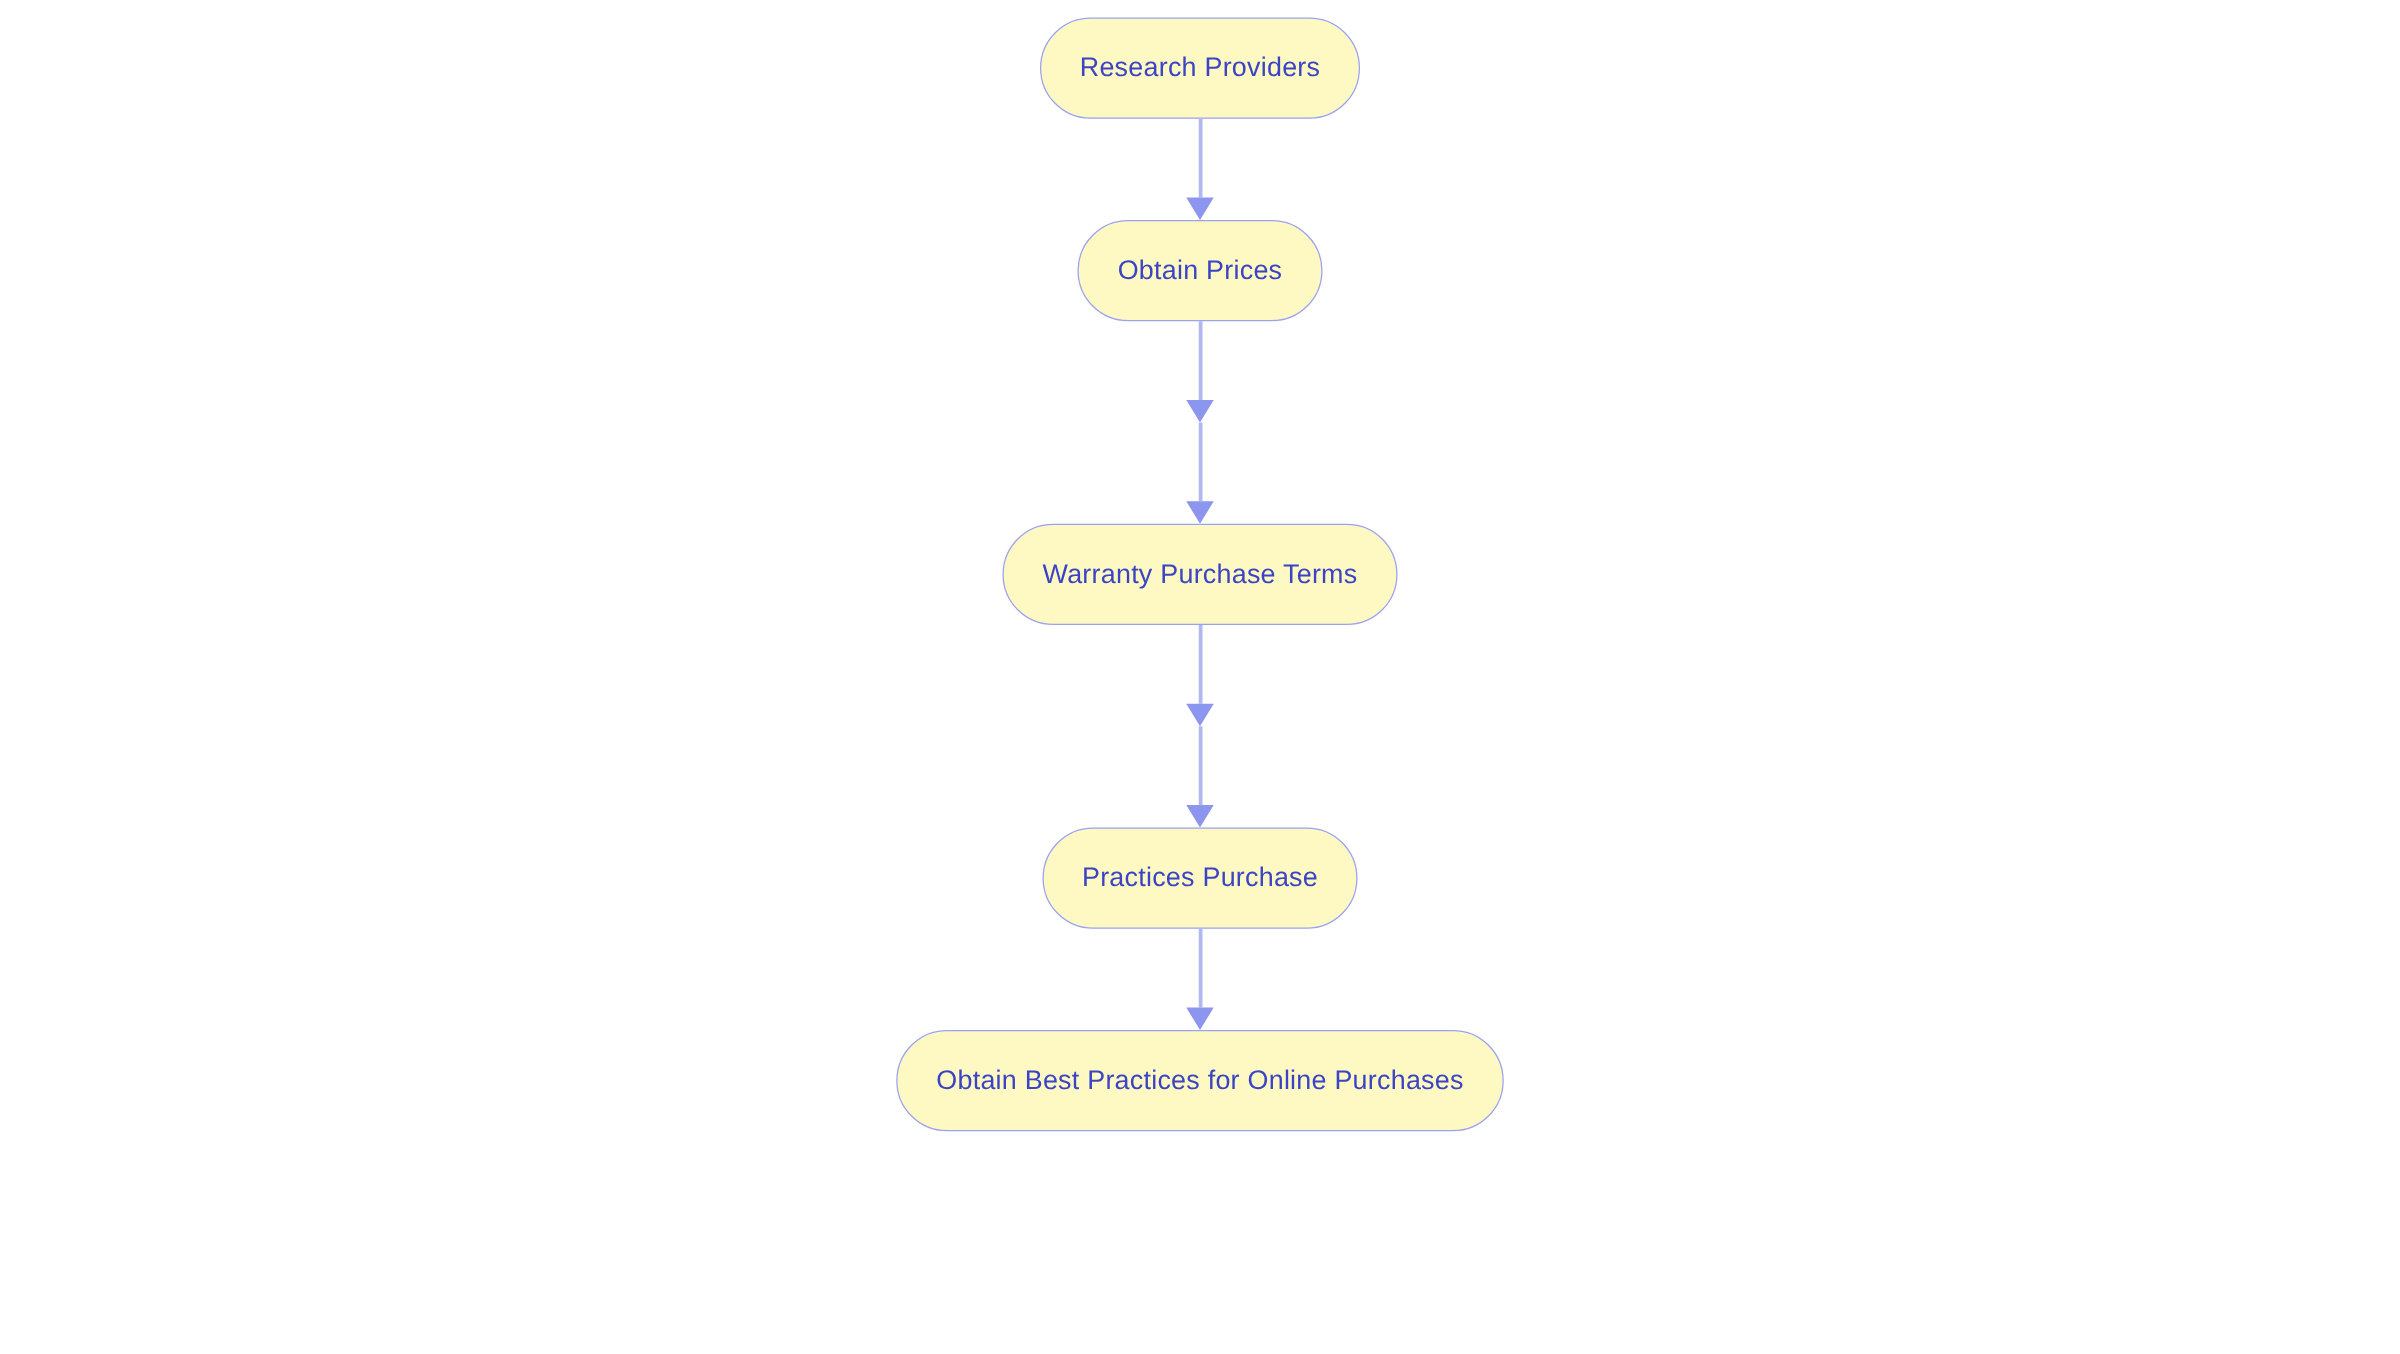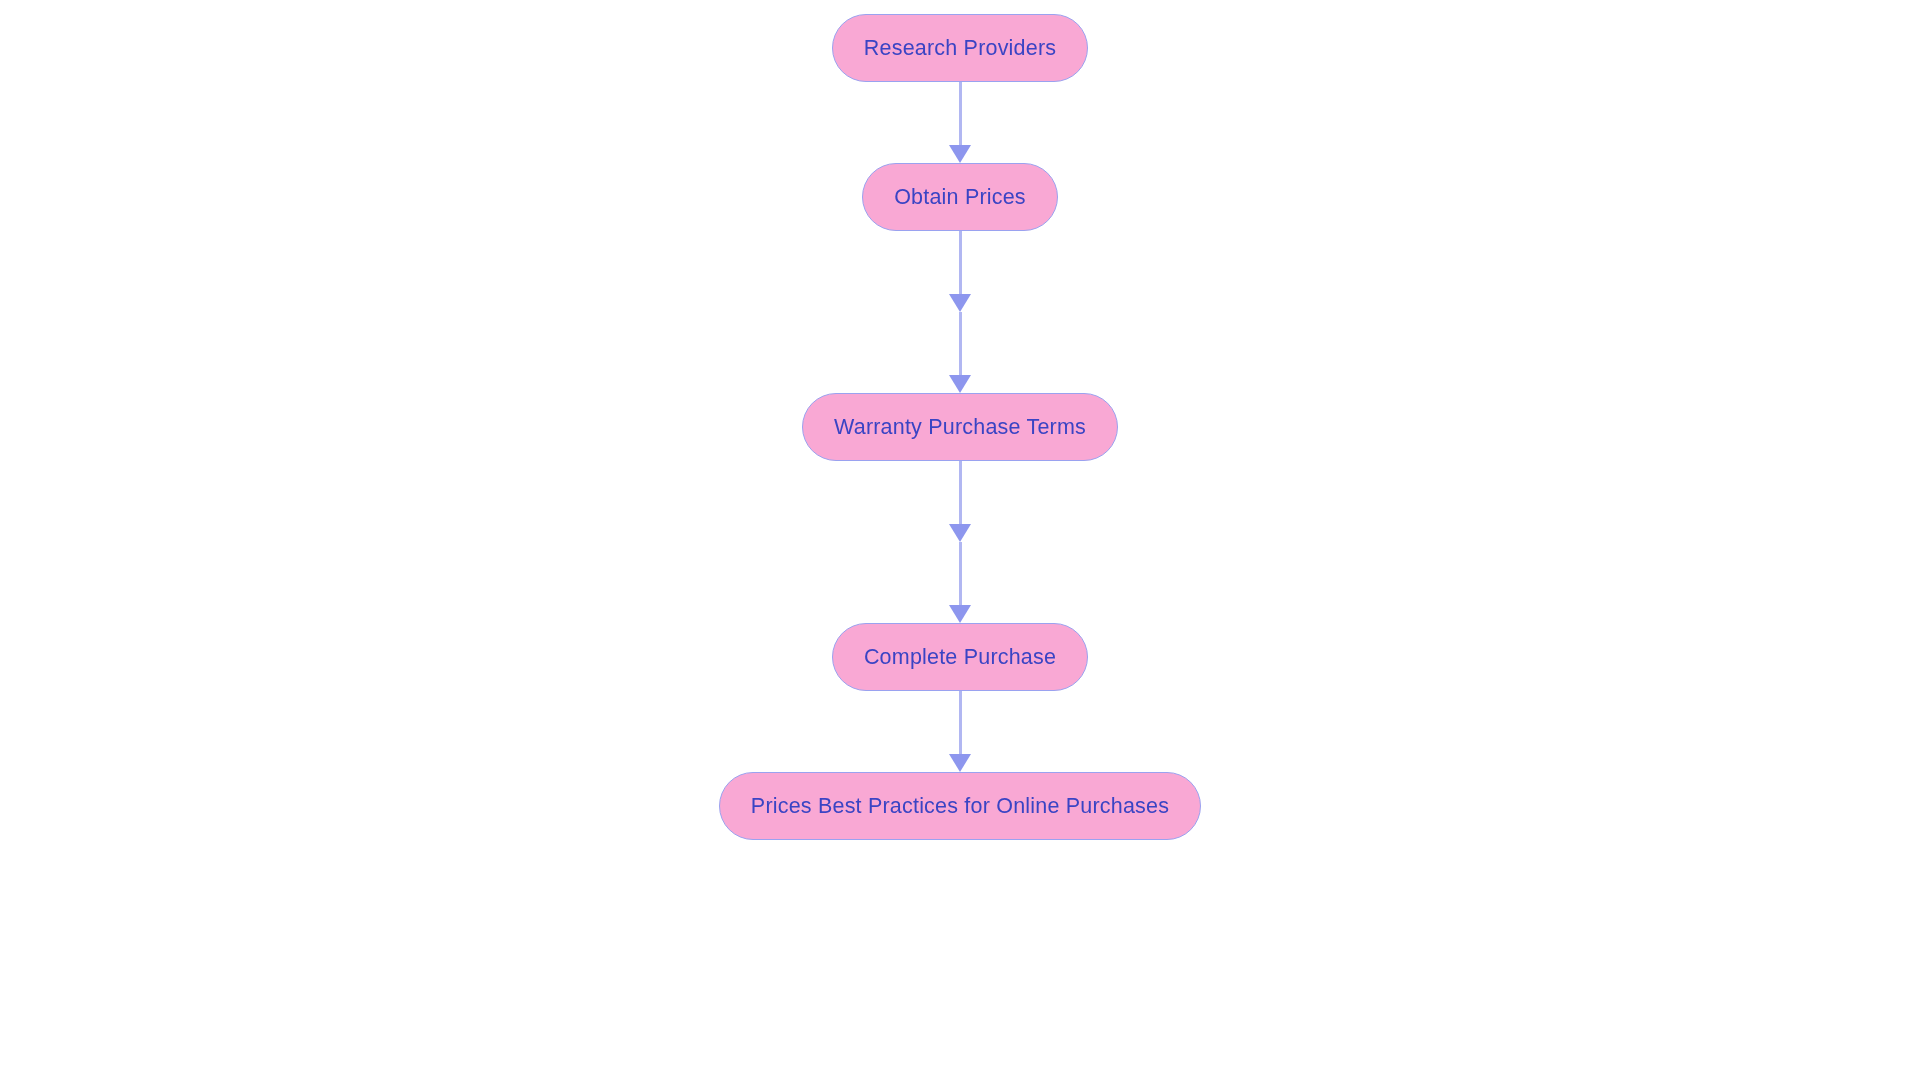--- a/index.html
+++ b/index.html
@@ -14,27 +14,27 @@
     height: 1083px;
     background: #ffffff;
     display: flex;
     flex-direction: column;
     align-items: center;
     padding-top: 14px;
     box-sizing: border-box;
     overflow: hidden;
   }
   .node {
-    height: 68px;
+    height: 81px;
     box-sizing: border-box;
     display: flex;
     align-items: center;
     justify-content: flex-start;
     padding: 0 31px;
-    background: #f9a8d4;
+    background: #fef9c3;
     border: 1px solid #9aa2f0;
     border-radius: 41px;
     color: #3a44c4;
     font-size: 21.5px;
     letter-spacing: 0.2px;
     white-space: nowrap;
     flex: 0 0 auto;
   }
   .connector {
     height: 81px;
@@ -94,25 +94,25 @@
     <div class="head"></div>
   </div>
 
 
   <div class="connector">
     <div class="line"></div>
     <div class="head"></div>
   </div>
 
   <div class="node">
-    <span>Complete Purchase</span>
+    <span>Practices Purchase</span>
   </div>
 
   <div class="connector">
     <div class="line"></div>
     <div class="head"></div>
   </div>
 
   <div class="node">
-    <span>Prices Best Practices for Online Purchases</span>
+    <span>Obtain Best Practices for Online Purchases</span>
   </div>
 
 </div>
 
 </body></html>

